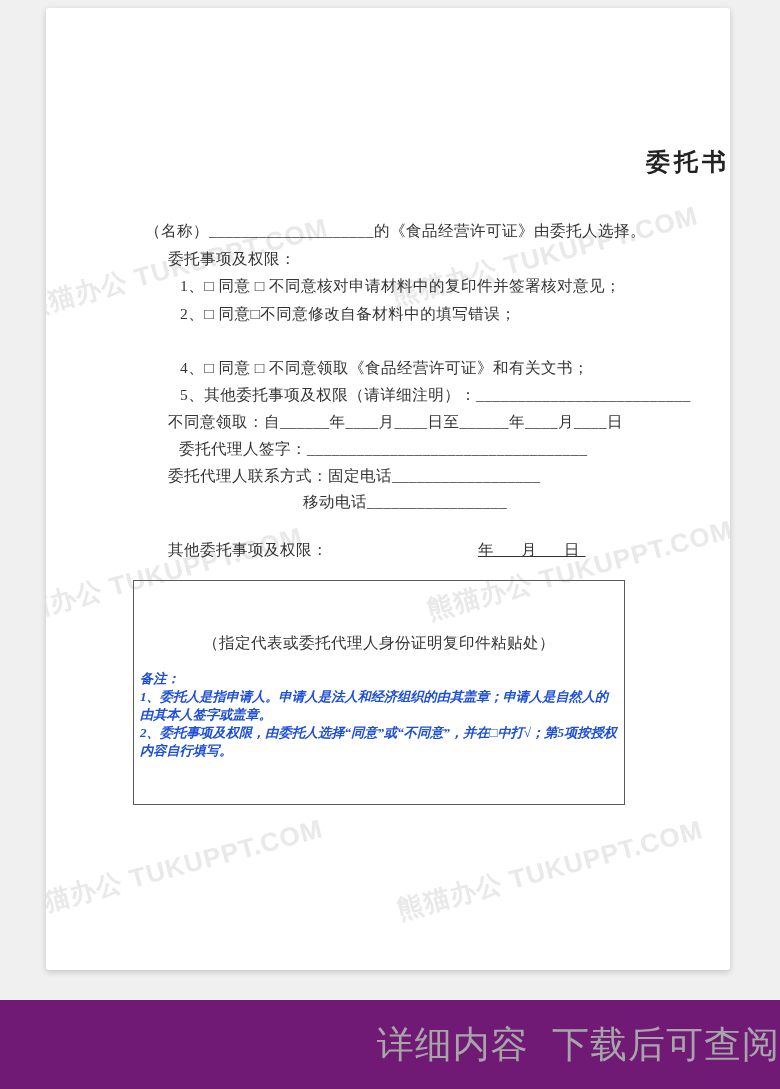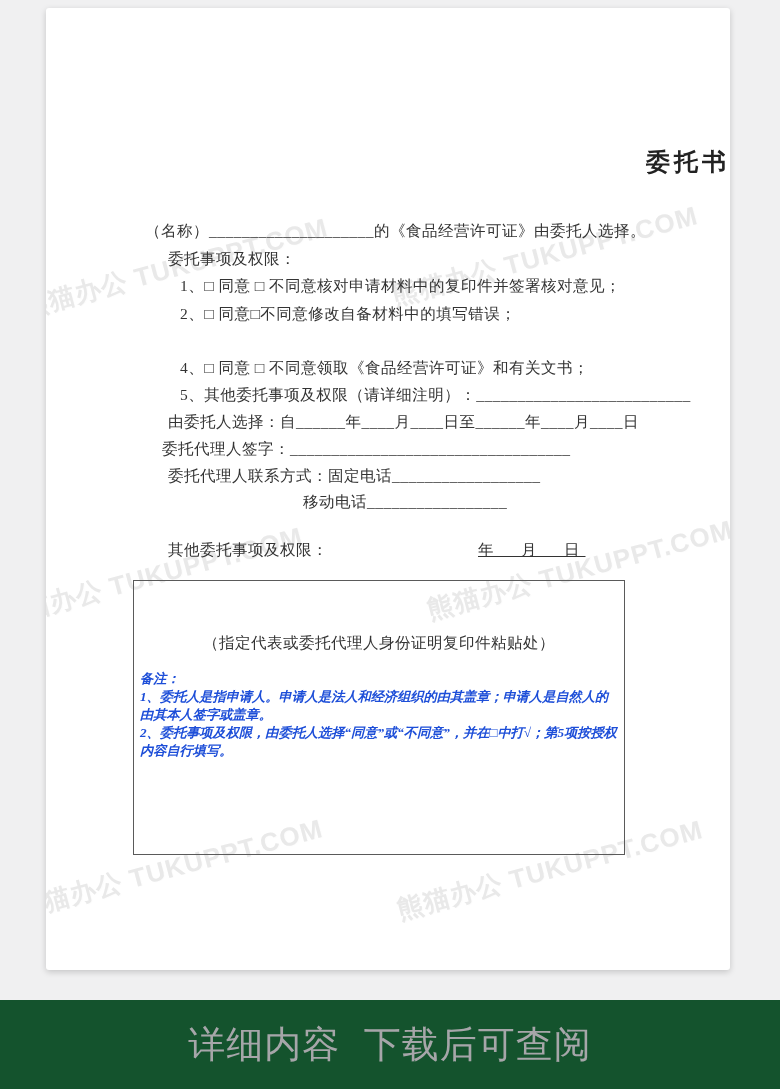--- a/index.html
+++ b/index.html
@@ -35,29 +35,29 @@
   }
   .l1{top:183px;left:122px;}
   .l2{top:213px;left:99px;}
   .l3{top:241px;left:122px;}
   .i1{top:268px;left:134px;}
   .i2{top:296px;left:134px;}
   .i3{top:323px;left:134px;}
   .i4{top:350px;left:134px;}
   .i5{top:377px;left:134px;}
   .dur{top:404px;left:122px;}
-  .sign{top:431px;left:116px;text-align:right;}
+  .sign{top:431px;left:133px;text-align:right;}
   .contact{top:458px;left:122px;}
   .mobile{top:484px;left:257px;}
   .principal{top:532px;left:122px;}
   .ymd{top:532px;left:432px;letter-spacing:6px;text-decoration:underline;}
   
   .paste-box{
     position:absolute;left:87px;top:572px;
-    width:492px;height:275px;
+    width:492px;height:225px;
     border:1px solid #5a5a5a;
     box-sizing:border-box;
   }
   .paste-caption{
     padding-top:52px;
     text-align:center;
     font-size:15.5px;
     letter-spacing:0.5px;
     color:#333;
   }
@@ -87,22 +87,22 @@
   .wm1{left:129px;top:260px;}
   .wm2{left:499px;top:248px;}
   .wm3{left:104px;top:569px;}
   .wm4{left:534px;top:562px;}
   .wm5{left:124px;top:861px;}
   .wm6{left:504px;top:862px;}
   
   .banner{
     position:absolute;left:0;top:1000px;
     width:780px;height:89px;
-    background:#14532d;
-    text-align:center;
+    background:#701a75;
+    text-align:right;
   }
   .banner-text{
     margin-top:20px;
     display:inline-block;
     font-family:"Liberation Sans","DejaVu Sans",sans-serif;
     font-weight:300;
     font-size:37px;
     letter-spacing:1px;
     word-spacing:12px;
     color:#a6a6a9;
@@ -126,21 +126,21 @@
 
     <div class="line l2">（名称）____________________的《食品经营许可证》由委托人选择。</div>
 
     <div class="line l3">委托事项及权限：</div>
 
     <div class="line i1">1、□ 同意 □ 不同意核对申请材料中的复印件并签署核对意见；</div>
     <div class="line i2">2、□ 同意□不同意修改自备材料中的填写错误；</div>
     <div class="line i4">4、□ 同意 □ 不同意领取《食品经营许可证》和有关文书；</div>
     <div class="line i5">5、其他委托事项及权限（请详细注明）：__________________________</div>
 
-    <div class="line dur">由委托人选择：自______年____月____日至______年____月____日</div>
+    <div class="line dur">不同意领取：自______年____月____日至______年____月____日</div>
     <div class="line sign">委托代理人签字：__________________________________</div>
     <div class="line contact">委托代理人联系方式：固定电话__________________</div>
     <div class="line mobile">移动电话_________________</div>
 
     <div class="line principal">其他委托事项及权限：</div>
     <div class="line ymd">年　月　日</div>
 
     <div class="paste-box">
       <div class="paste-caption">（指定代表或委托代理人身份证明复印件粘贴处）</div>
       <div class="notes">

